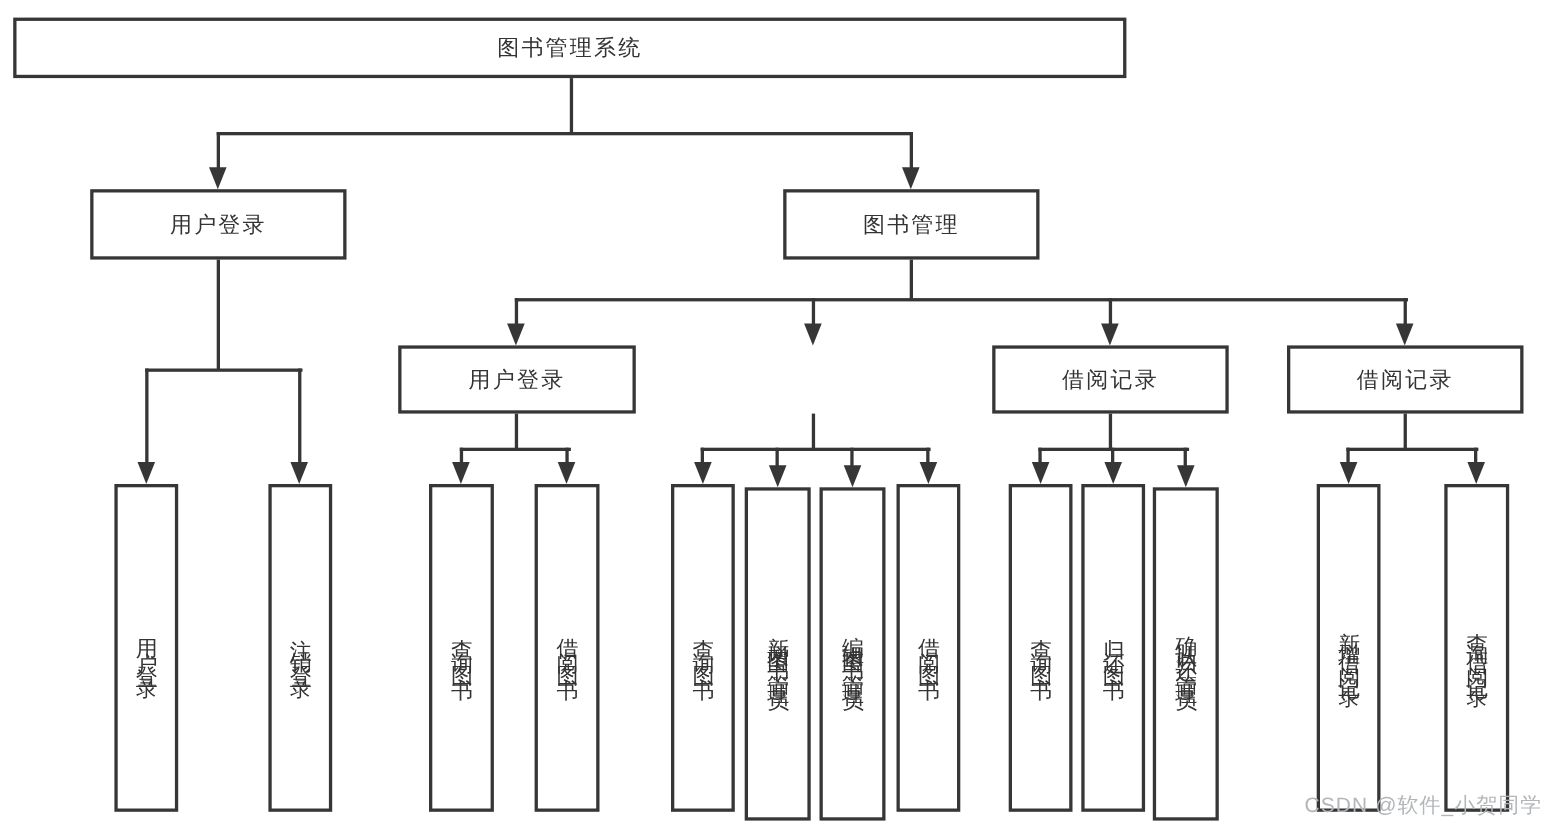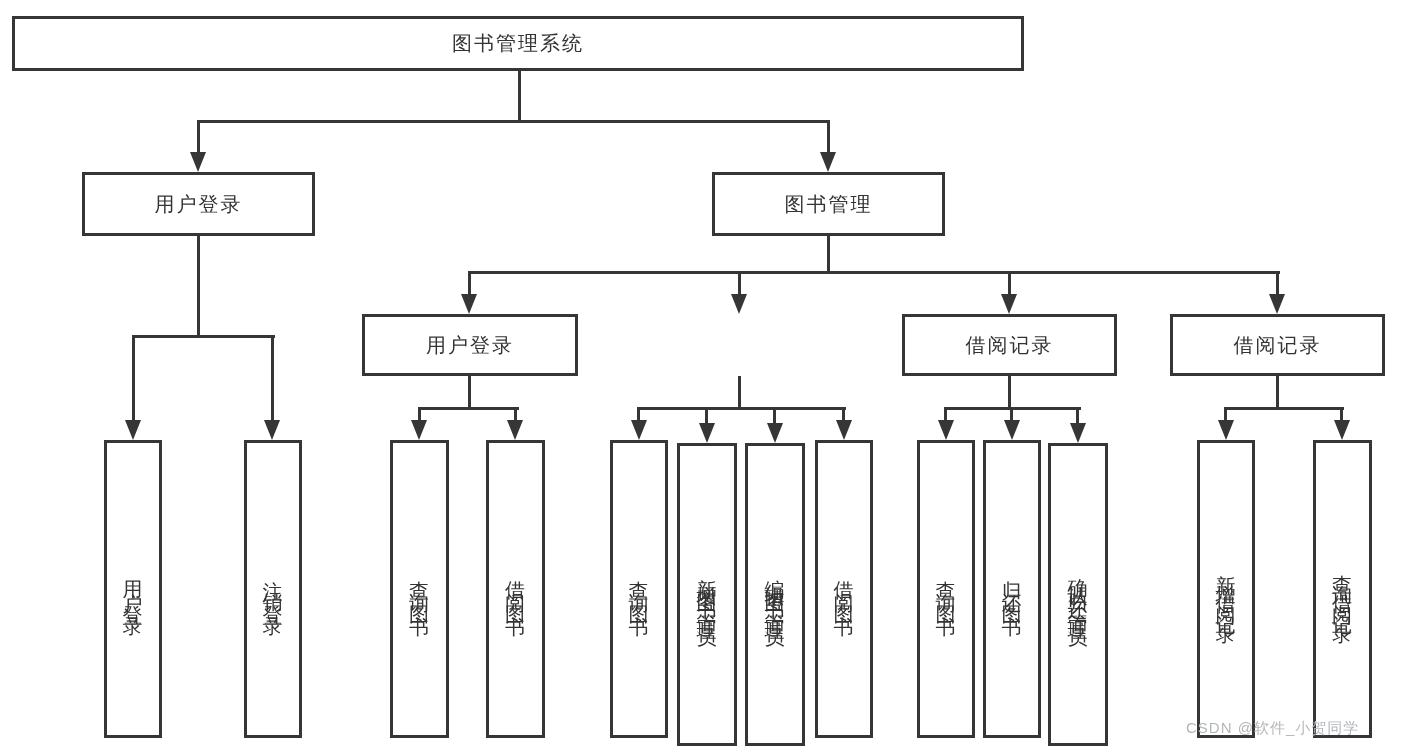--- a/index.html
+++ b/index.html
@@ -36,21 +36,21 @@
     writing-mode:vertical-rl;
     font-size:20px;
     letter-spacing:12px;
     line-height:1;
   }
   .leaf.mid span{letter-spacing:10px;}
   .leaf.long span{letter-spacing:7px;}
   .watermark{
     position:absolute;
     left:1186px;top:716px;
-    font-size:15px;
+    font-size:19px;
     color:var(--watermark);
     letter-spacing:1px;
     white-space:nowrap;
     z-index:10;
   }
 </style>
 </head>
 <body>
 
 <div class="canvas">

